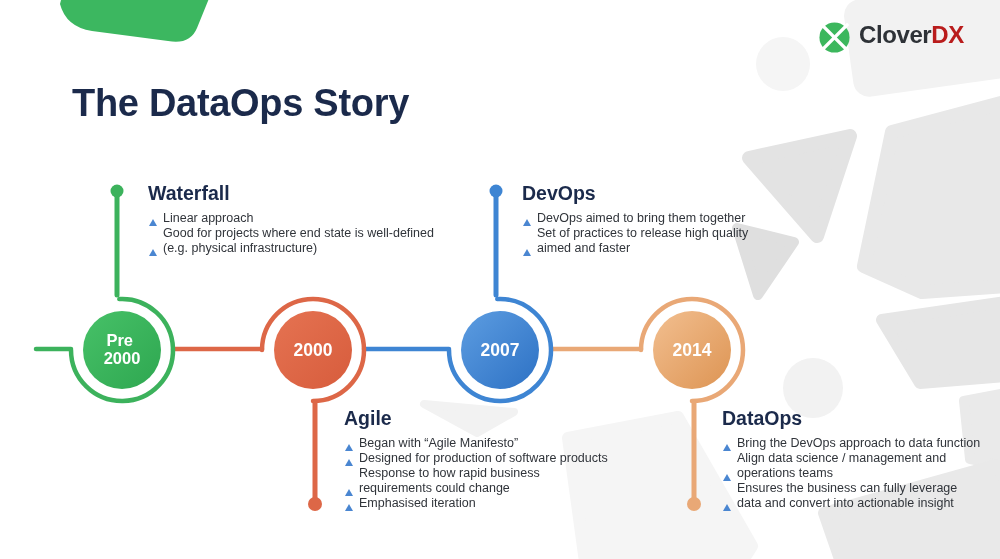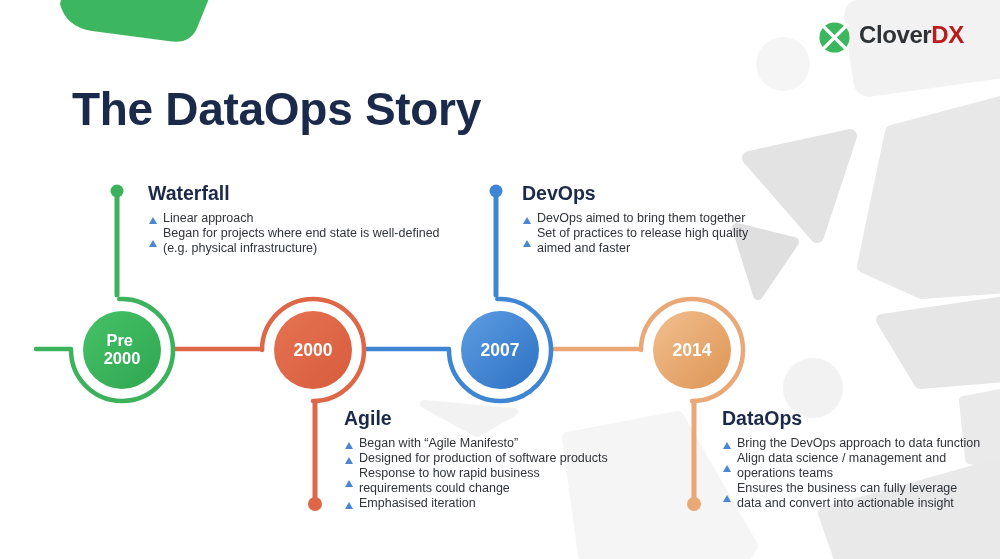--- a/index.html
+++ b/index.html
@@ -4,31 +4,31 @@
 <style>
   html,body{margin:0;padding:0;background:#ffffff;}
   .canvas{
     position:relative;width:1000px;height:559px;overflow:hidden;background:#ffffff;
     font-family:"Liberation Sans","DejaVu Sans",sans-serif;
   }
   .layer{position:absolute;left:0;top:0;pointer-events:none;}
   
   .page-title{
     position:absolute;left:72px;top:82px;margin:0;
-    font-size:46px;font-weight:700;letter-spacing:-0.3px;color:#1b2a4b;
+    font-size:38px;font-weight:700;letter-spacing:-0.3px;color:#1b2a4b;
   }
   .logo{position:absolute;left:818px;top:21px;display:flex;align-items:flex-start;gap:8px;}
   .logo-text{font-size:24px;letter-spacing:-0.4px;color:#2e3237;display:flex;align-items:baseline;}
   .logo-bold{font-weight:800;}
   .logo-light{font-weight:700;color:#b91c1c;}
   
   .section{position:absolute;}
   .section-title{margin:0 0 6px 0;font-size:19.5px;font-weight:700;color:#1b2a4b;line-height:24px;}
   .bullets{display:flex;flex-direction:column;}
-  .bullet{display:flex;align-items:center;}
+  .bullet{display:flex;align-items:flex-end;}
   .tri{
     width:0;height:0;margin:4.5px 6px 0 1px;flex:0 0 auto;
     border-left:4.5px solid transparent;border-right:4.5px solid transparent;
     border-bottom:7px solid #4a86d1;
   }
   .bullet-lines{color:#30343a;font-size:12.5px;line-height:15px;white-space:nowrap;}
   .year{font-weight:700;fill:#ffffff;}
   .year-single{font-size:17.5px;}
   .year-double{font-size:16.5px;}
 </style>
@@ -133,21 +133,21 @@
     <div class="bullets">
       <div class="bullet">
         <span class="tri"></span>
         <div class="bullet-lines">
           <div>Linear approach</div>
         </div>
       </div>
       <div class="bullet">
         <span class="tri"></span>
         <div class="bullet-lines">
-          <div>Began for projects where end state is well-defined</div>
+          <div>Good for projects where end state is well-defined</div>
           <div>(e.g. physical infrastructure)</div>
         </div>
       </div>
     </div>
   </div>
 
   <div class="section" style="left:522px;top:181px;">
     <h2 class="section-title">DevOps</h2>
     <div class="bullets">
       <div class="bullet">

